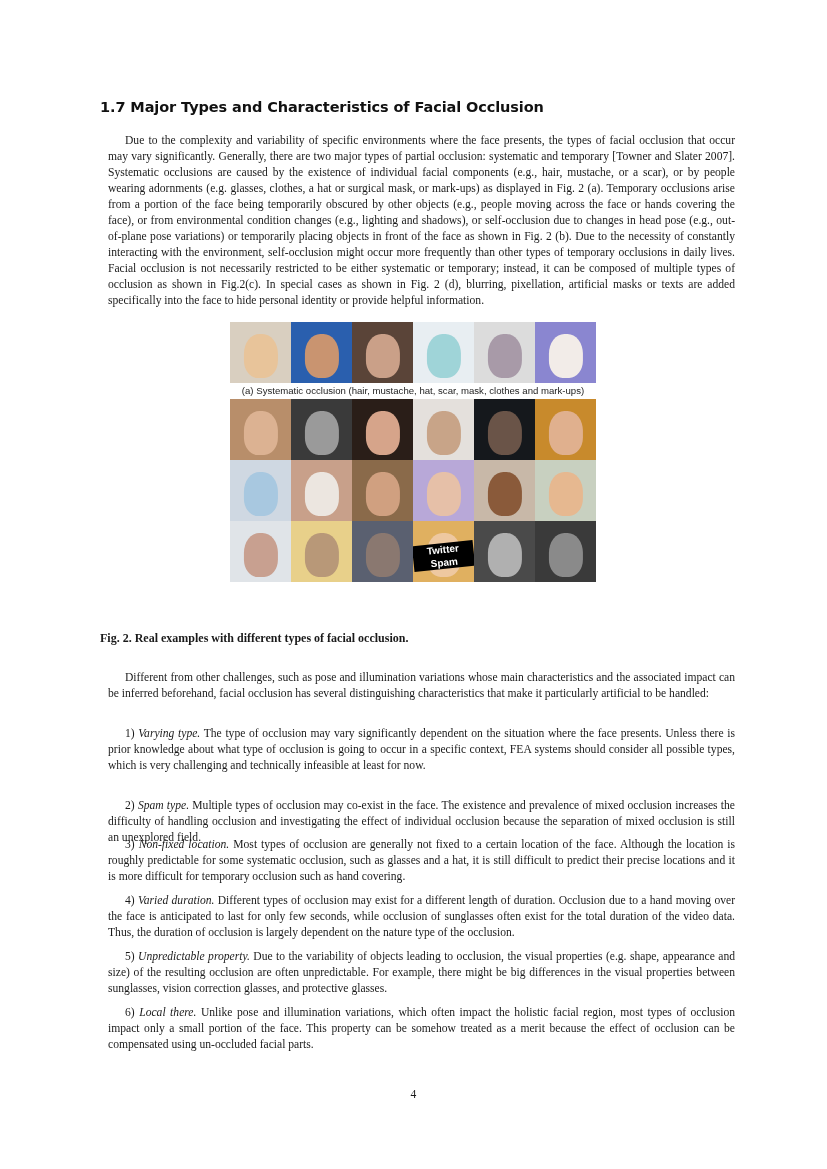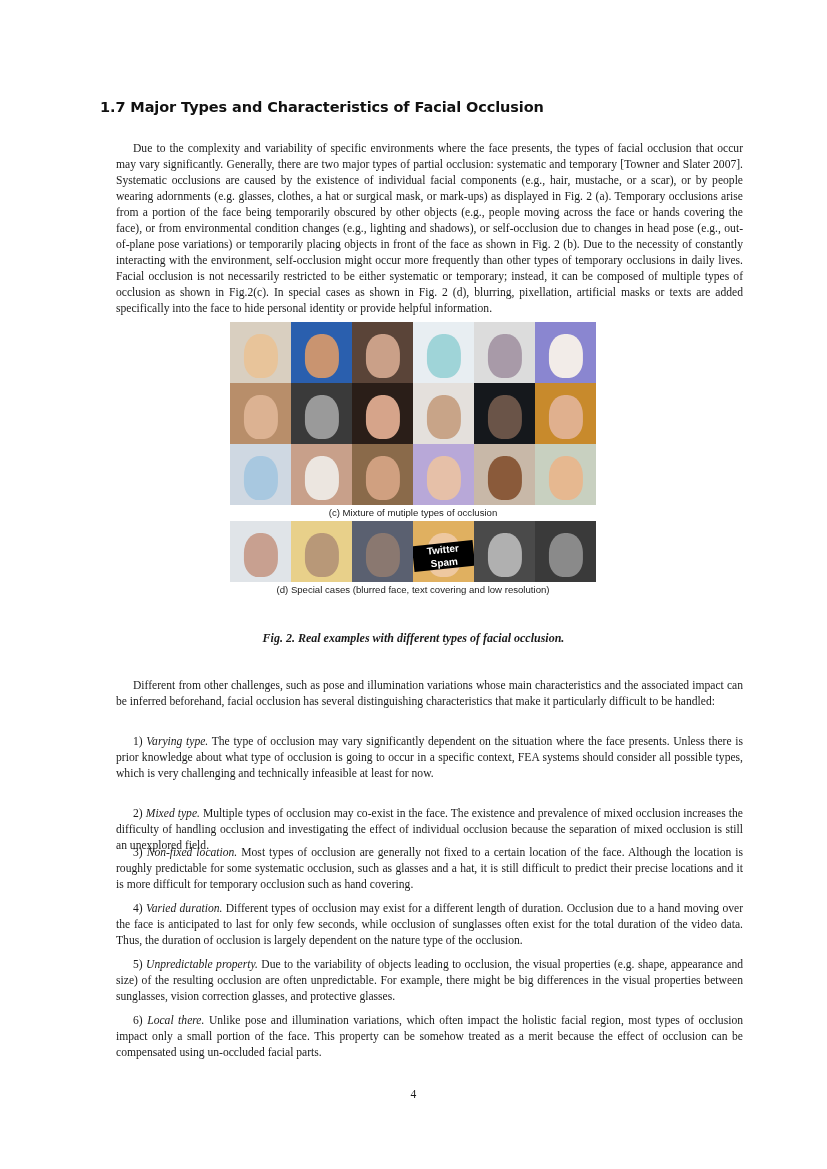--- a/index.html
+++ b/index.html
@@ -1,24 +1,24 @@
 <!DOCTYPE html>
 <html><head>
 <meta charset="utf-8">
 <style>
   html, body { margin: 0; padding: 0; background: #ffffff; }
   body { width: 827px; height: 1169px; position: relative; overflow: hidden; font-family: "Liberation Serif", serif; color: #1a1a1a; }
   h2.section { position: absolute; left: 100px; top: 99px; margin: 0; font-family: "DejaVu Sans", sans-serif; font-size: 14.5px; font-weight: bold; letter-spacing: -0.1px; color: #111; }
-  .para { position: absolute; left: 100px; width: 627px; margin: 16px; font-size: 11.6px; line-height: 16px; text-align: justify; text-indent: 17px; }
+  .para { position: absolute; left: 100px; width: 627px; margin: 8px; font-size: 11.6px; line-height: 16px; text-align: justify; text-indent: 17px; }
   .para em { font-style: italic; }
   .figure { position: absolute; left: 230px; top: 322px; width: 366px; }
   .fig-row { display: flex; height: 61px; width: 366px; }
   .fig-cell { flex: 1; height: 61px; position: relative; overflow: hidden; }
   .sub-caption { height: 16px; font-family: "Liberation Sans", sans-serif; font-size: 9.6px; line-height: 16px; text-align: center; color: #222; white-space: nowrap; }
-  .fig-caption { position: absolute; left: 100px; width: 627px; top: 631px; text-align: center; font-size: 12px; font-weight: bold; font-style: italic; }
+  .fig-caption { position: absolute; left: 100px; width: 627px; top: 631px; text-align: left; font-size: 12px; font-weight: bold; }
   .page-number { position: absolute; left: 0; width: 827px; top: 1088px; text-align: center; font-size: 11.6px; }
   .face { position: absolute; left: 50%; top: 20%; width: 56%; height: 72%; transform: translateX(-50%); border-radius: 45% 45% 40% 40%; }
   .overlay-text { position: absolute; left: 0; right: 0; top: 22px; background: #000; color: #fff; font-family: "Liberation Sans", sans-serif; font-weight: bold; font-size: 10px; text-align: center; line-height: 13px; transform: rotate(-6deg); }
 </style>
 </head>
 <body>
 
 <h2 class="section">1.7 Major Types and Characteristics of Facial Occlusion</h2>
 
 <p class="para" style="top:125px;">Due to the complexity and variability of specific environments where the face presents, the types of facial occlusion that occur may vary significantly. Generally, there are two major types of partial occlusion: systematic and temporary [Towner and Slater 2007].  Systematic occlusions are caused by the existence of individual facial components (e.g., hair, mustache, or a scar), or by people wearing adornments (e.g. glasses, clothes, a hat or surgical mask, or mark-ups) as displayed in Fig. 2 (a). Temporary occlusions arise from a portion of the face being temporarily obscured by other objects (e.g., people moving across the face or hands covering the face), or from environmental condition changes (e.g., lighting and shadows), or self-occlusion due to changes in head pose (e.g., out-of-plane pose variations) or temporarily placing objects in front of the face as shown in Fig. 2 (b). Due to the necessity of constantly interacting with the environment, self-occlusion might occur more frequently than other types of temporary occlusions in daily lives. Facial occlusion is not necessarily restricted to be either systematic or temporary; instead, it can be composed of multiple types of occlusion as shown in Fig.2(c). In special cases as shown in Fig. 2 (d), blurring, pixellation, artificial masks or texts are added specifically into the face to hide personal identity or provide helpful information.</p>
@@ -37,20 +37,21 @@
       <div class="fig-cell" title="surgical mask and cap" style="background: rgb(232, 238, 242);">
         <div class="face" style="background: rgb(159, 212, 216);"></div>
       </div>
       <div class="fig-cell" title="child covering face with clothes" style="background: rgb(220, 220, 220);">
         <div class="face" style="background: rgb(168, 154, 168);"></div>
       </div>
       <div class="fig-cell" title="clown make-up" style="background: rgb(138, 134, 208);">
         <div class="face" style="background: rgb(242, 236, 232);"></div>
       </div>
     </div>
+    <div class="sub-caption">(a) Systematic occlusion (hair, mustache, hat, scar, mask, clothes and mark-ups)</div>
     <div class="fig-row">
       <div class="fig-cell" title="smiling woman, blurred lighting" style="background: rgb(184, 142, 106);">
         <div class="face" style="background: rgb(220, 178, 146);"></div>
       </div>
       <div class="fig-cell" title="man drinking from cup (grayscale)" style="background: rgb(58, 58, 58);">
         <div class="face" style="background: rgb(154, 154, 154);"></div>
       </div>
       <div class="fig-cell" title="singer with microphone" style="background: rgb(42, 30, 24);">
         <div class="face" style="background: rgb(214, 164, 138);"></div>
       </div>
@@ -77,21 +78,20 @@
       <div class="fig-cell" title="massage hands on face" style="background: rgb(184, 168, 216);">
         <div class="face" style="background: rgb(230, 192, 168);"></div>
       </div>
       <div class="fig-cell" title="bearded man in cap" style="background: rgb(200, 184, 168);">
         <div class="face" style="background: rgb(138, 90, 58);"></div>
       </div>
       <div class="fig-cell" title="woman with sunglasses and scarf" style="background: rgb(200, 208, 192);">
         <div class="face" style="background: rgb(230, 184, 144);"></div>
       </div>
     </div>
-    <div class="sub-caption">(c) Mixture of mutiple types of occlusion</div>
     <div class="fig-row">
       <div class="fig-cell" title="blurred woman" style="background: rgb(224, 228, 232);">
         <div class="face" style="background: rgb(200, 160, 144);"></div>
       </div>
       <div class="fig-cell" title="pixellated man in suit" style="background: rgb(232, 208, 138);">
         <div class="face" style="background: rgb(184, 152, 120);"></div>
       </div>
       <div class="fig-cell" title="blurred man in jacket" style="background: rgb(90, 96, 112);">
         <div class="face" style="background: rgb(138, 120, 112);"></div>
       </div>
@@ -99,29 +99,28 @@
         <div class="face" style="background: rgb(238, 200, 160);"></div>
         <div class="overlay-text">Twitter Spam</div>
       </div>
       <div class="fig-cell" title="low resolution grayscale portrait" style="background: rgb(74, 74, 74);">
         <div class="face" style="background: rgb(176, 176, 176);"></div>
       </div>
       <div class="fig-cell" title="low resolution grayscale face" style="background: rgb(58, 58, 58);">
         <div class="face" style="background: rgb(138, 138, 138);"></div>
       </div>
     </div>
-    <div class="sub-caption">(d) Special cases (blurred face, text covering and low resolution)</div>
   </div>
 
 <div class="fig-caption">Fig. 2.  Real examples with different types of facial occlusion.</div>
 
-<p class="para" style="top:662px;">Different from other challenges, such as pose and illumination variations whose main characteristics and the associated impact can be inferred beforehand, facial occlusion has several distinguishing characteristics that make it particularly difficult to be handled:</p>
+<p class="para" style="top:662px;">Different from other challenges, such as pose and illumination variations whose main characteristics and the associated impact can be inferred beforehand, facial occlusion has several distinguishing characteristics that make it particularly artificial to be handled:</p>
 
 <div id="characteristics">
     <p class="para" style="top: 718px;"><span>1) </span><em>Varying type.</em><span> The type of occlusion may vary significantly dependent on the situation where the face presents. Unless there is prior knowledge about what type of occlusion is going to occur in a specific context, FEA systems should consider all possible types, which is very challenging and technically infeasible at least for now.</span></p>
-    <p class="para" style="top: 790px;"><span>2) </span><em>Mixed type.</em><span> Multiple types of occlusion may co-exist in the face. The existence and prevalence of mixed occlusion increases the difficulty of handling occlusion and investigating the effect of individual occlusion because the separation of mixed occlusion is still an unexplored field.</span></p>
+    <p class="para" style="top: 790px;"><span>2) </span><em>Spam type.</em><span> Multiple types of occlusion may co-exist in the face. The existence and prevalence of mixed occlusion increases the difficulty of handling occlusion and investigating the effect of individual occlusion because the separation of mixed occlusion is still an unexplored field.</span></p>
     <p class="para" style="top: 829px;"><span>3) </span><em>Non-fixed location.</em><span> Most types of occlusion are generally not fixed to a certain location of the face. Although the location is roughly predictable for some systematic occlusion, such as glasses and a hat, it is still difficult to predict their precise locations and it is more difficult for temporary occlusion such as hand covering.</span></p>
     <p class="para" style="top: 885px;"><span>4) </span><em>Varied duration.</em><span> Different types of occlusion may exist for a different length of duration. Occlusion due to a hand moving over the face is anticipated to last for only few seconds, while occlusion of sunglasses often exist for the total duration of the video data. Thus, the duration of occlusion is largely dependent on the nature type of the occlusion.</span></p>
     <p class="para" style="top: 941px;"><span>5) </span><em>Unpredictable property.</em><span> Due to the variability of objects leading to occlusion, the visual properties (e.g. shape, appearance and size) of the resulting occlusion are often unpredictable. For example, there might be big differences in the visual properties between sunglasses, vision correction glasses, and protective glasses.</span></p>
     <p class="para" style="top: 997px;"><span>6) </span><em>Local there.</em><span> Unlike pose and illumination variations, which often impact the holistic facial region, most types of occlusion impact only a small portion of the face. This property can be somehow treated as a merit because the effect of occlusion can be compensated using un-occluded facial parts.</span></p>
   </div>
 
 <div class="page-number">4</div>
 
 </body></html>

